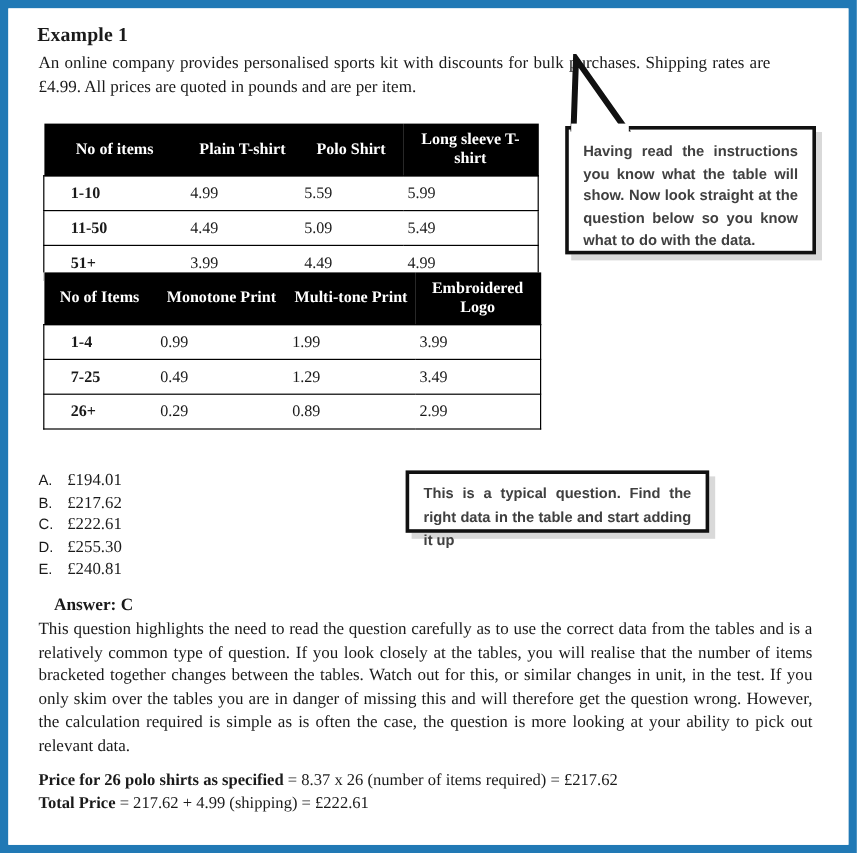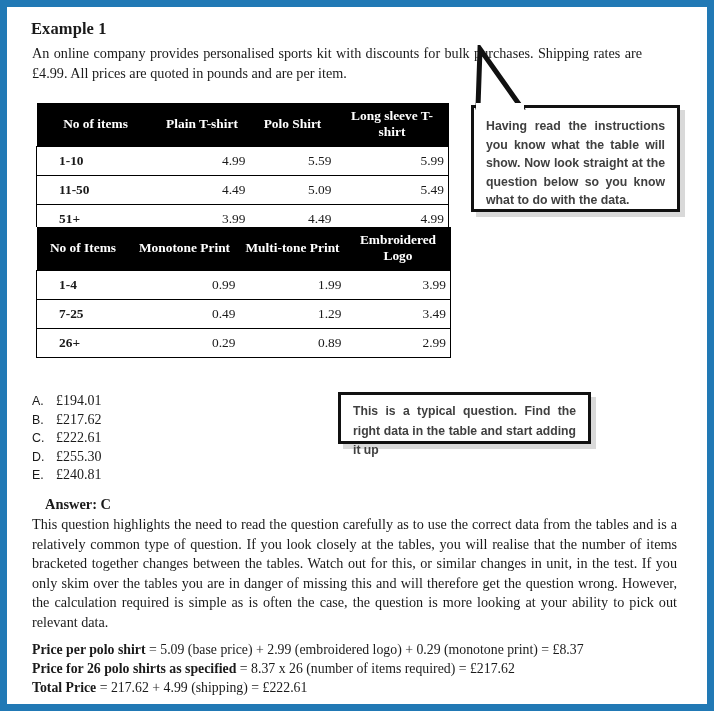--- a/index.html
+++ b/index.html
@@ -143,21 +143,21 @@
   .data-table th.th-first {
     text-align: center;
     font-family: Liberation Serif, serif;
   }
   .data-table td {
     font-size: 13.4px;
     color: #1a1a1a;
     padding: 6px 4px;
     border-top: 1.6px solid #000000;
     border-bottom: 1.6px solid #000000;
-    text-align: right;
+    text-align: left;
   }
   .data-table td.cell-label {
     text-align: left;
     font-weight: bold;
     padding-left: 22px;
   }
   .data-table tr td:first-child { border-left: 1.6px solid #000000; }
   .data-table tr td:last-child  { border-right: 1.6px solid #000000; }
 
   #table1 { left: 29px; top: 96px; width: 412px; }
@@ -340,23 +340,20 @@
 
     <div class="callout" id="callout2">
       <p>This is a typical question.  Find the right data in the table and start adding it up</p>
     </div>
 
     <div class="answer-label">Answer: C</div>
     <div class="explain">This question highlights the need to read the question carefully as to use the correct data from the tables and is a relatively common type of question.  If you look closely at the tables, you will realise that the number of items bracketed together changes between the tables.  Watch out for this, or similar changes in unit, in the test.  If you only skim over the tables you are in danger of missing this and will therefore get the question wrong.  However, the calculation required is simple as is often the case, the question is more looking at your ability to pick out relevant data.</div>
 
     <div class="calc">
       <div class="calc-line">
-        <b>Price per polo shirt</b><span> = 5.09 (base price) + 2.99 (embroidered logo) + 0.29 (monotone print) = £8.37</span>
-      </div>
-      <div class="calc-line">
         <b>Price for 26 polo shirts as specified</b><span> = 8.37 x 26 (number of items required) = £217.62</span>
       </div>
       <div class="calc-line">
         <b>Total Price</b><span> = 217.62 + 4.99 (shipping) = £222.61</span>
       </div>
     </div>
 
   </div>
 </div>
 

